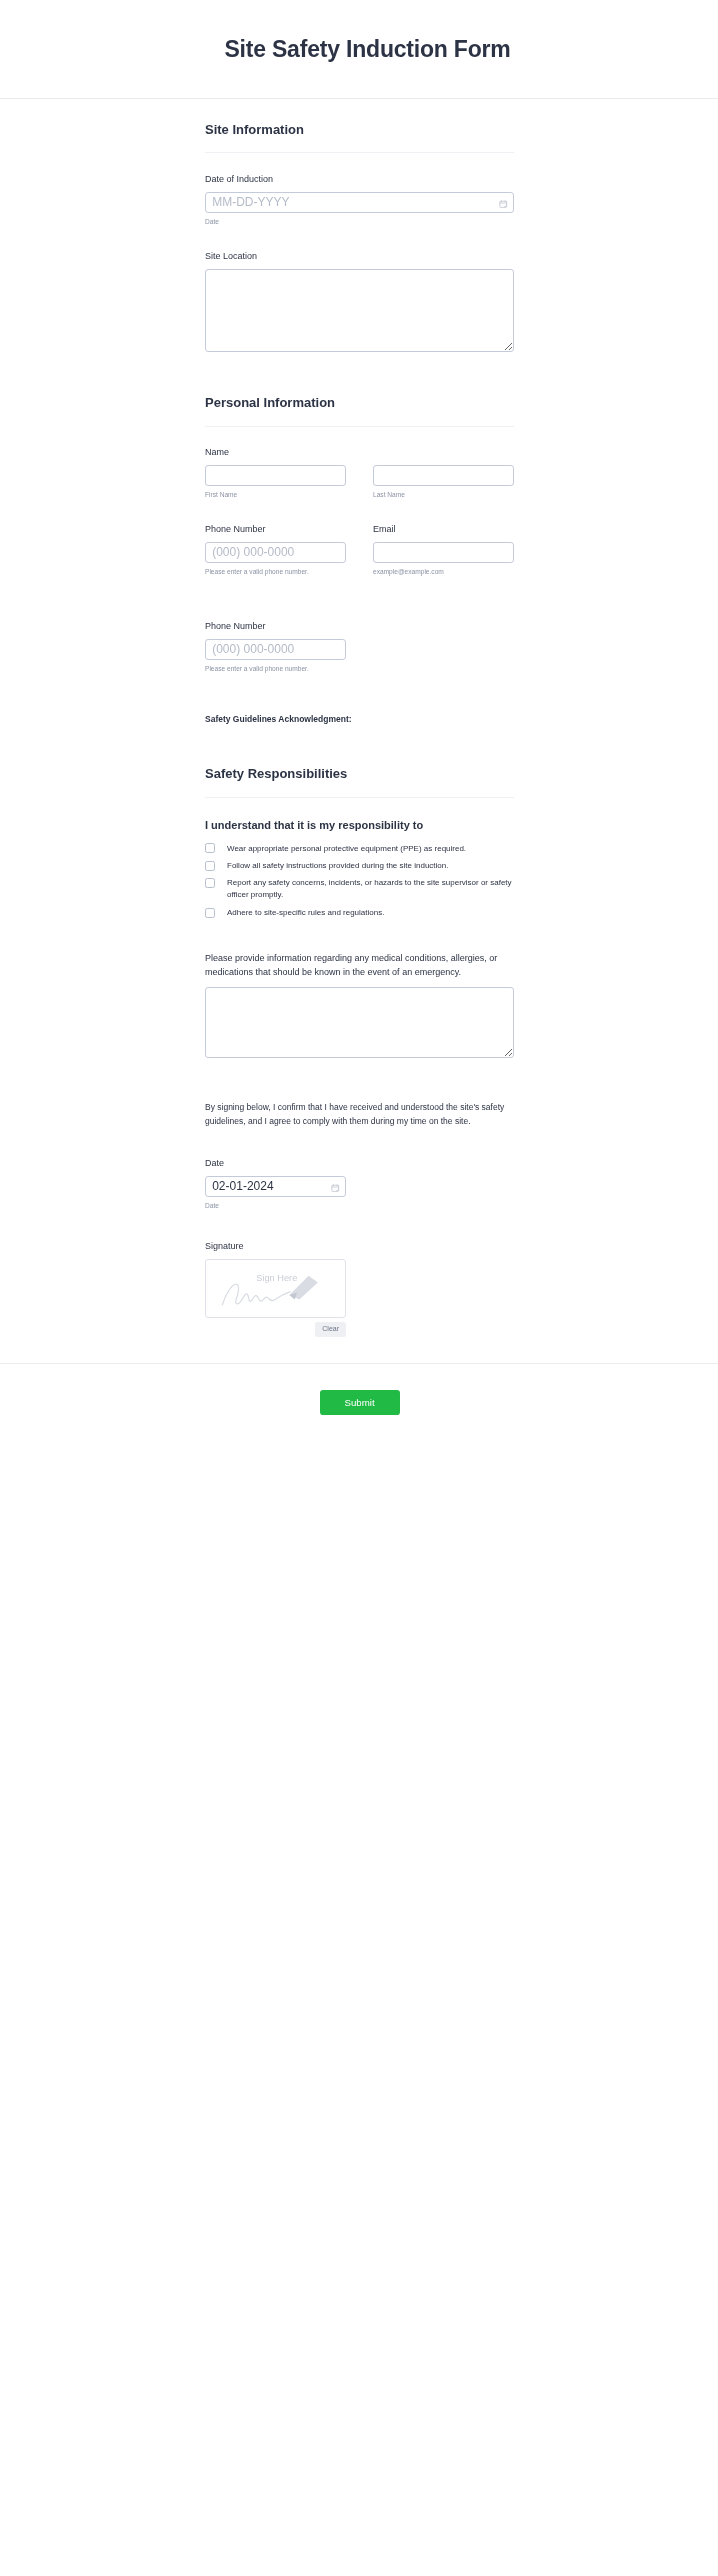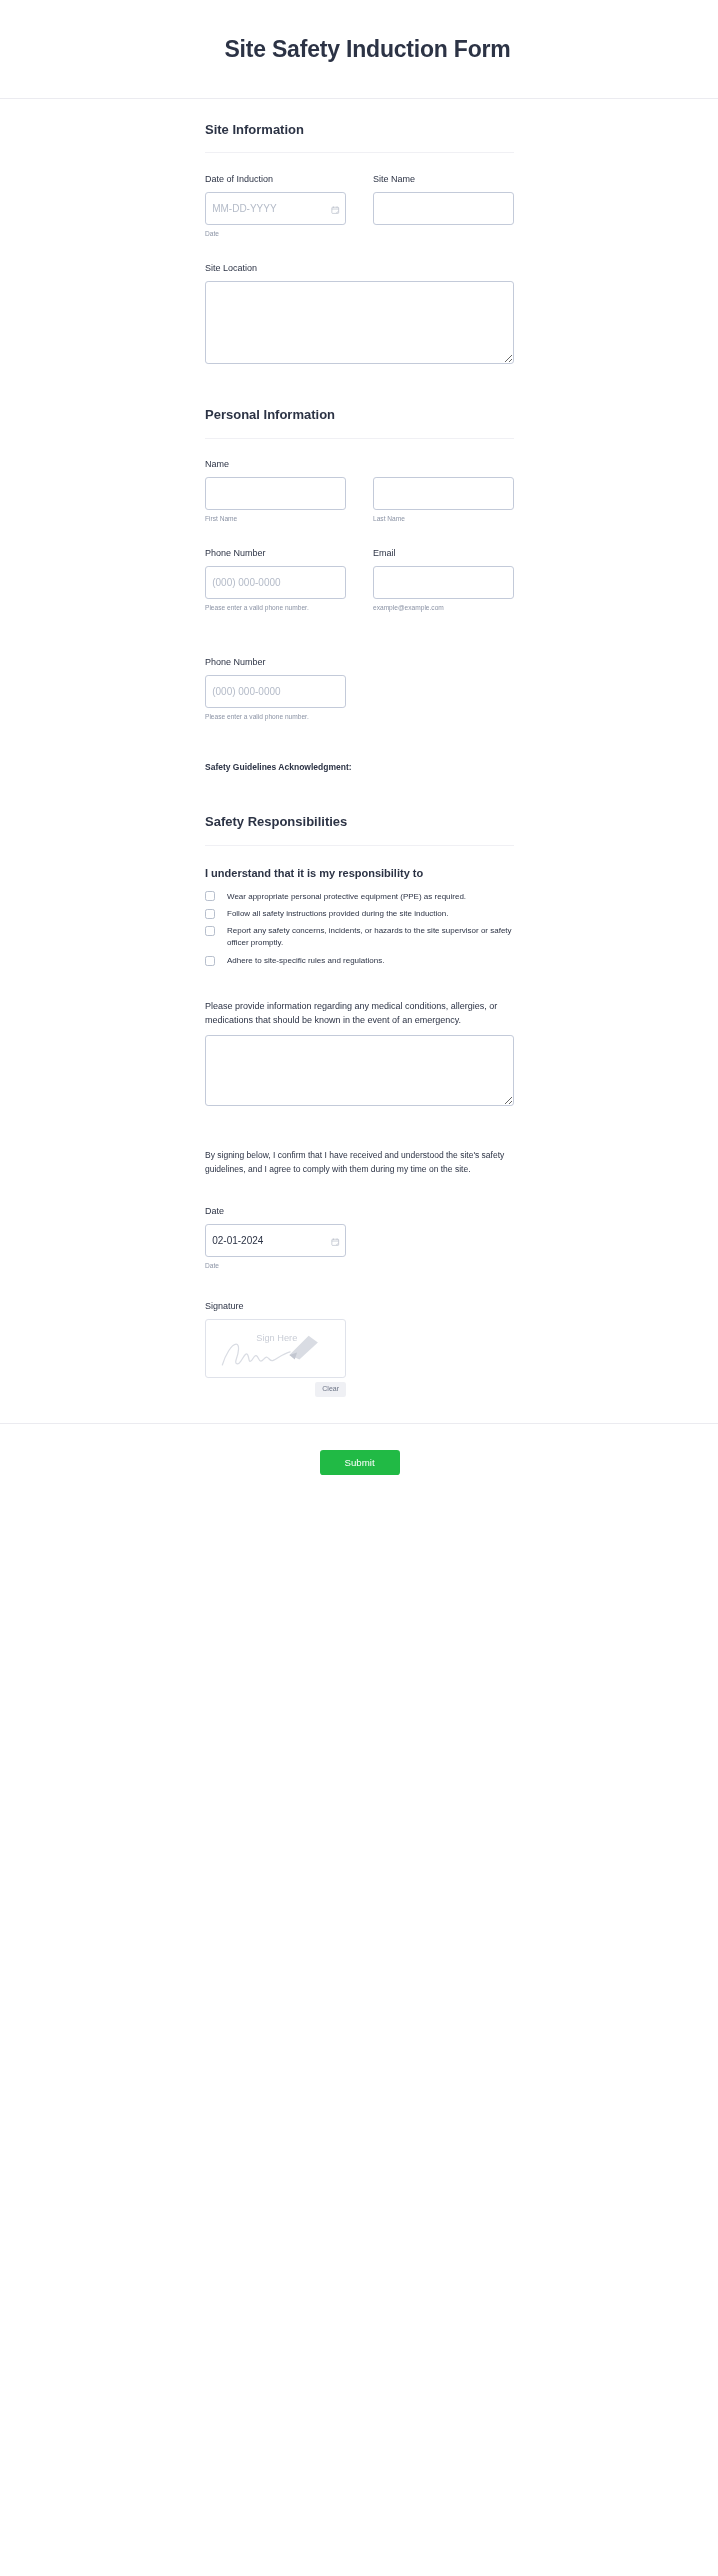--- a/index.html
+++ b/index.html
@@ -81,23 +81,23 @@
     display: block;
     font-size: 6.6px;
     color: #8b93a5;
     margin-top: 3.9px;
     line-height: 1.4;
   }
 
   .text-input {
     display: block;
     width: 100%;
-    height: 33px;
+    height: 21px;
     padding: 3.1px 6.2px;
-    font-size: 10px;
+    font-size: 12px;
     font-family: "Liberation Sans", sans-serif;
     color: #2c3345;
     background: #ffffff;
     border: 0.8px solid #c3cad9;
     border-radius: 3.1px;
     outline: none;
   }
   .text-input::placeholder { color: #b4bbc8; }
 
   .input-with-icon { position: relative; }
@@ -264,24 +264,20 @@
                   <rect x="1.6" y="2.8" width="12.8" height="11.6" rx="1.4"></rect>
                   <path d="M1.6 6.2 H14.4"></path>
                   <path d="M4.6 1.4 V4.0 M11.4 1.4 V4.0"></path>
                   <path d="M9.6 11.6 L11 13 L14 10.2"></path>
                 </svg>
               </span>
             </div>
             <span class="field-sublabel">Date</span>
           </div>
 
-          <div class="field-col">
-            <span class="field-label">Site Name</span>
-            <input class="text-input" type="text" placeholder="" style="">
-          </div>
         </div>
 
         <div class="spacer-lg"></div>
 
         <div class="field-block">
           <span class="field-label">Site Location</span>
           <textarea class="textarea-input" placeholder="" style=""></textarea>
         </div>
       </div>
 

